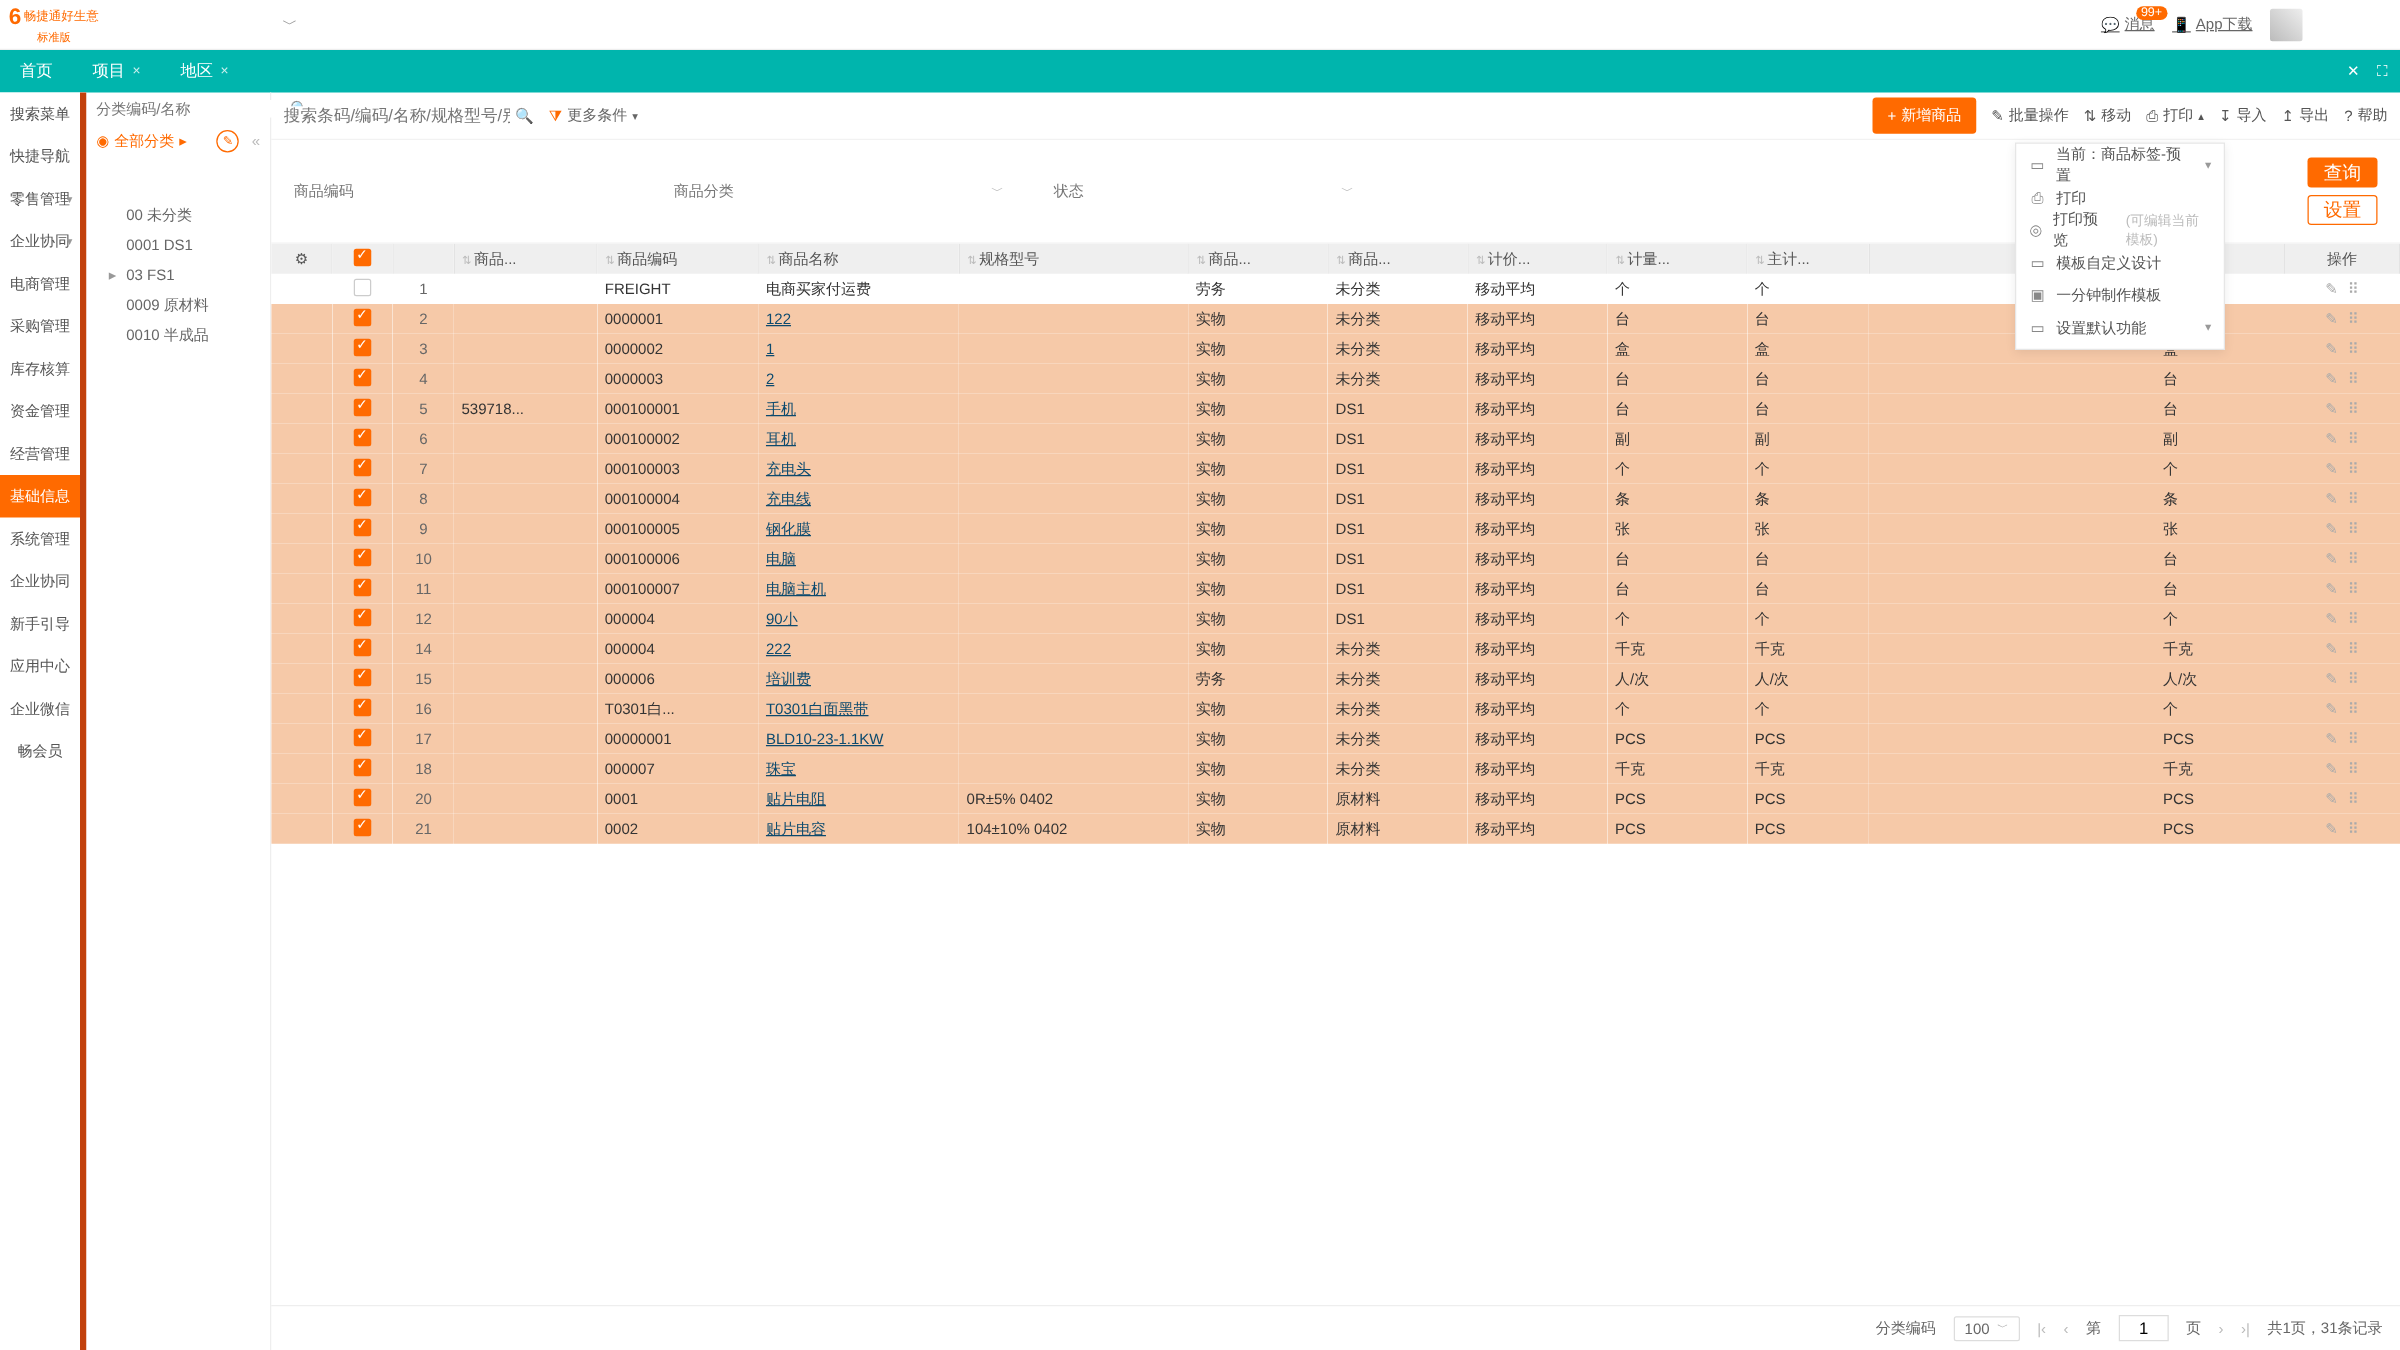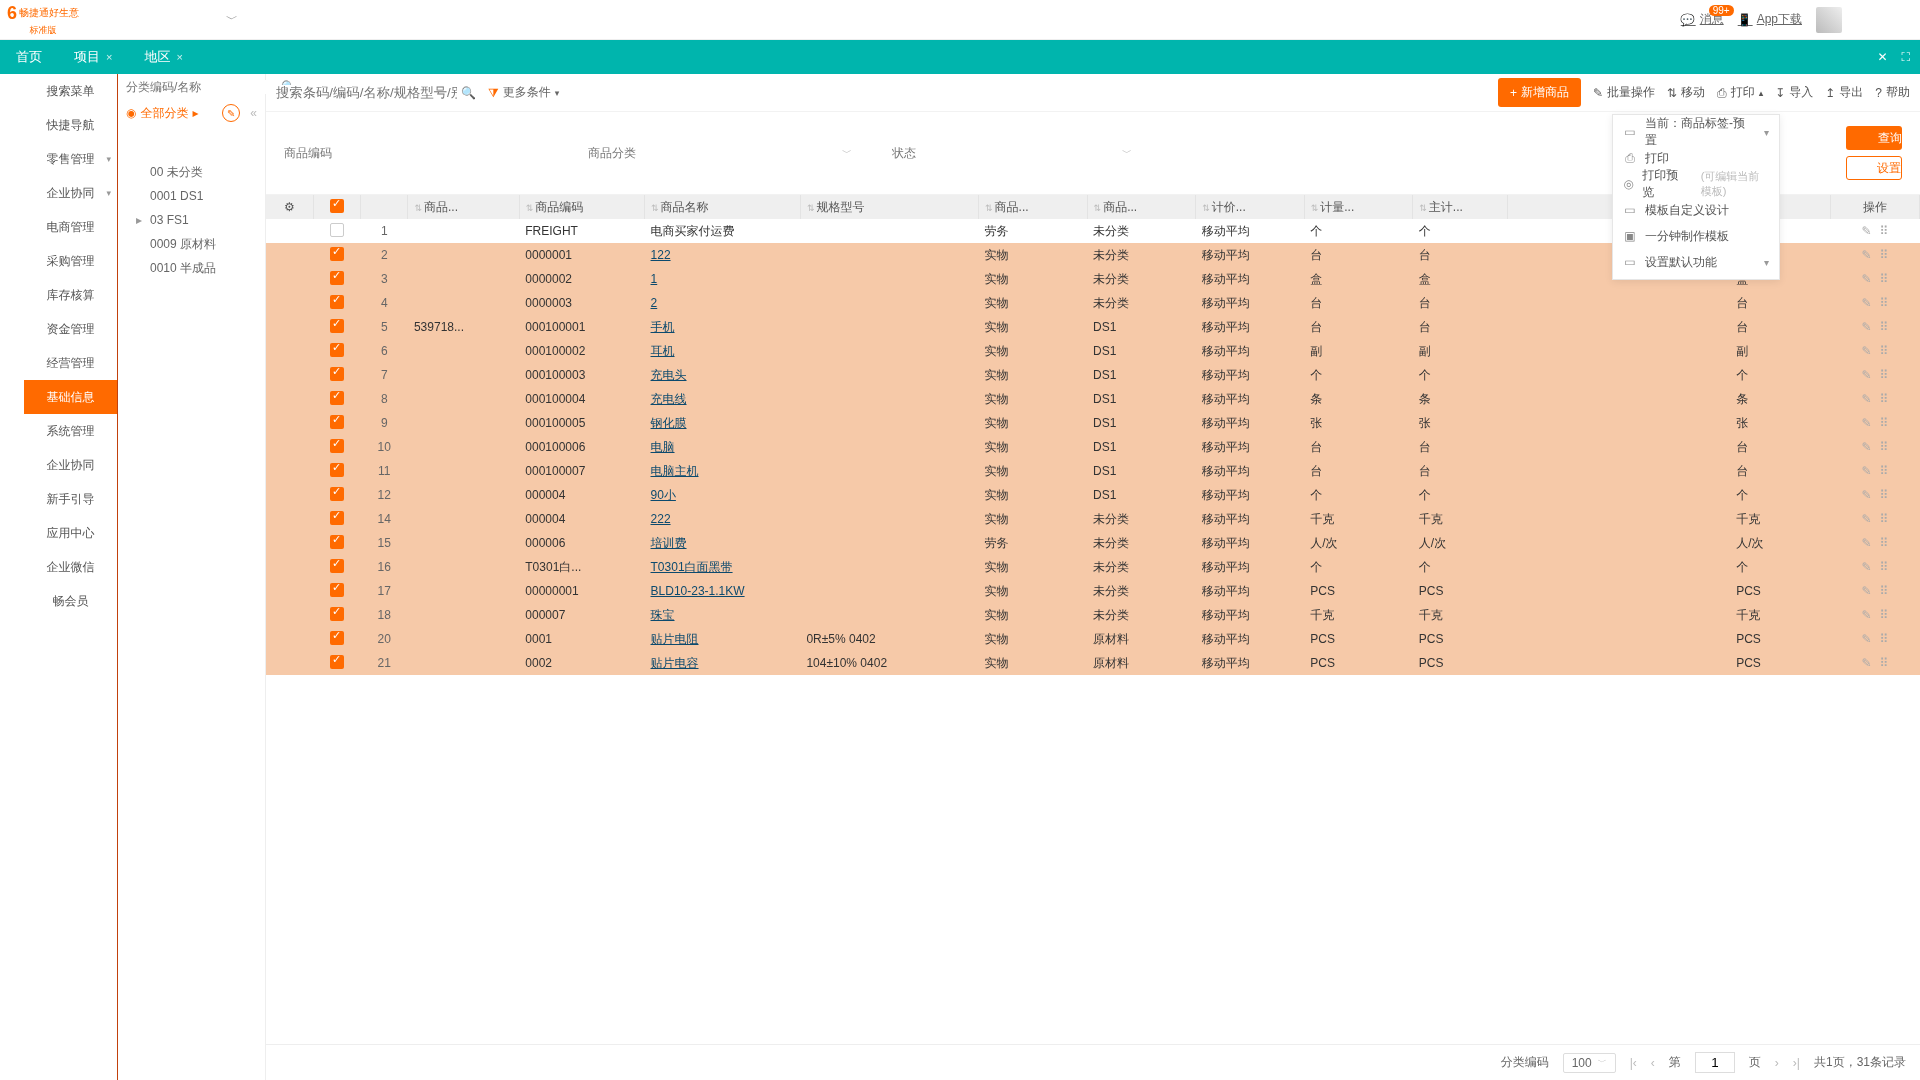--- a/index.html
+++ b/index.html
@@ -19,21 +19,21 @@
 
 .tabbar { height: 34px; background: #00b5ad; display: flex; align-items: stretch; color: #fff; }
 .tabbar .tab { display: flex; align-items: center; padding: 0 16px; cursor: pointer; font-size: 13px; gap: 6px; }
 .tabbar .tab.active { background: #701a75; margin-top: 44px; }
 .tabbar .close-x { font-size: 11px; opacity: .8; }
 .tabbar .right { margin-left: auto; display: flex; align-items: center; gap: 14px; padding-right: 10px; }
 .tabbar .icon-btn { cursor: pointer; }
 
 
 .shell { display: flex; height: calc(100vh - 74px); }
-.leftnav { width: 94px; background: #fff; border-right: 1px solid #c2410c; margin-left: 24px; }
+.leftnav { width: 69px; background: #fff; border-right: 5px solid #c2410c; }
 .leftnav .item { height: 34px; display: flex; align-items: center; justify-content: center; font-size: 12px; color: #555; cursor: pointer; position: relative; padding: 0 6px; }
 .leftnav .item.active { background: #ff6a00; color: #fff; }
 .leftnav .item .caret { position: absolute; right: 6px; font-size: 9px; color: #999; }
 
 .main { flex: 1; display: flex; flex-direction: column; min-width: 0; }
 
 
 .sublayout { flex: 1; display: flex; min-height: 0; }
 .treepane { width: 148px; border-right: 1px solid #eee; display: flex; flex-direction: column; }
 .treepane .search { display: flex; align-items: center; padding: 6px 8px; }
@@ -58,21 +58,21 @@
 .toolbar .btn-primary { background: #ff6a00; color: #fff; padding: 6px 12px; border-radius: 3px; cursor: pointer; display: flex; align-items: center; gap: 4px; }
 .toolbar .actionlink { display: flex; align-items: center; gap: 4px; color: #555; cursor: pointer; }
 
 
 .filterrow { display: flex; align-items: center; padding: 14px 18px; border-bottom: 1px solid #f2f2f2; gap: 40px; }
 .filterrow .field { display: flex; align-items: center; gap: 36px; color: #777; }
 .filterrow .field input { border: none; border-bottom: 1px solid transparent; outline: none; width: 180px; }
 .filterrow .field .dd { width: 180px; border-bottom: 1px solid transparent; display: flex; align-items: center; color: #bbb; }
 .filterrow .field .dd .caret { margin-left: auto; font-size: 10px; }
 .filterrow .actions { margin-left: auto; display: flex; flex-direction: column; gap: 6px; }
-.filterrow .actions button { width: 56px; height: 24px; border-radius: 3px; cursor: pointer; font-size: 12px; text-align: right; }
+.filterrow .actions button { width: 56px; height: 24px; border-radius: 3px; cursor: pointer; font-size: 15px; }
 .filterrow .actions .search-btn { background: #ff6a00; color: #fff; border: none; }
 .filterrow .actions .setting-btn { background: #fff; color: #ff6a00; border: 1px solid #ff6a00; }
 
 
 .print-menu { position: absolute; right: 140px; top: 40px; width: 168px; background: #fff; border: 1px solid #e6e6e6; box-shadow: 0 2px 8px rgba(0,0,0,.08); z-index: 50; padding: 4px 0; }
 .print-menu .mi { height: 26px; display: flex; align-items: center; gap: 8px; padding: 0 10px; color: #555; cursor: pointer; font-size: 12px; }
 .print-menu .mi .ico { width: 14px; text-align: center; color: #888; }
 .print-menu .mi .hint { color: #bbb; font-size: 11px; }
 .print-menu .mi .caret { margin-left: auto; color: #999; font-size: 10px; }
 

